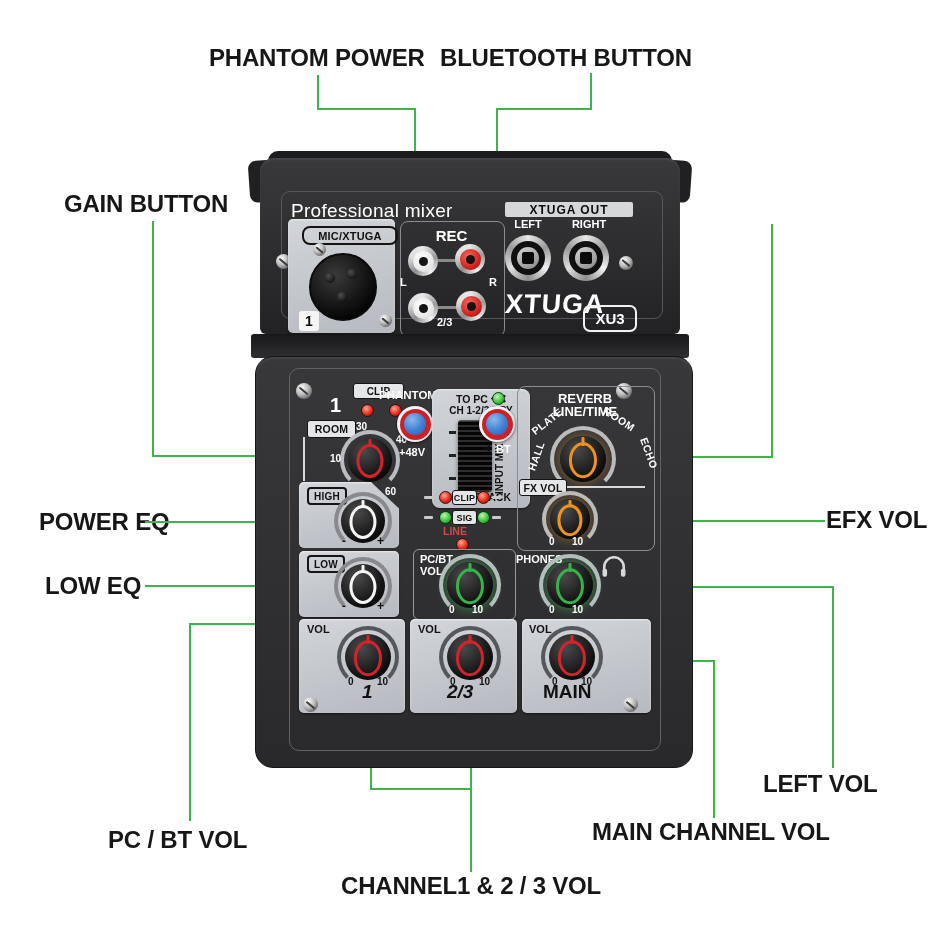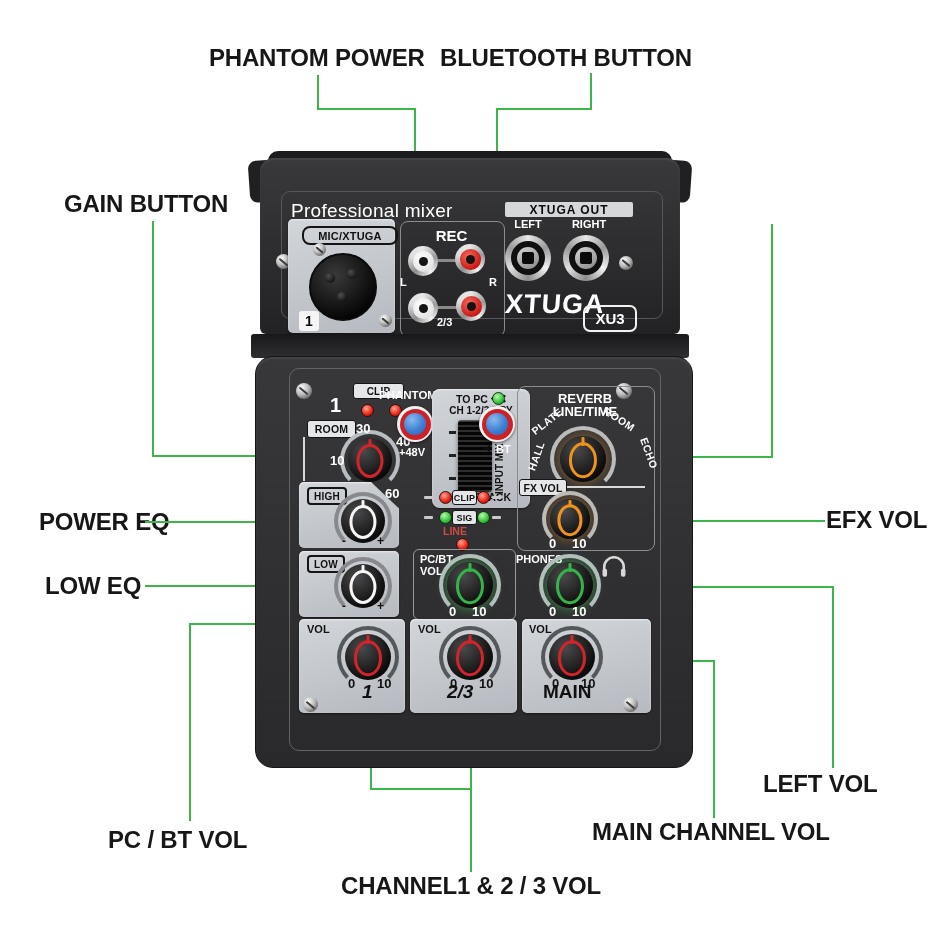--- a/index.html
+++ b/index.html
@@ -29,21 +29,21 @@
   .knob .arc{position:absolute;inset:var(--ai,-8px);border-radius:50%;
              border:4px solid var(--arc,#b9bdc1);border-bottom-color:transparent}
   .knob .body{position:absolute;inset:0;border-radius:50%;
               background:radial-gradient(circle at 36% 30%,#4a4a4c,#0c0c0c 72%)}
   .knob.glow .body{box-shadow:0 0 12px rgba(80,225,100,.55)}
   .knob.glow-o .body{box-shadow:0 0 12px rgba(250,160,30,.45)}
   .knob .oring{position:absolute;left:50%;top:53%;width:48%;height:64%;
                transform:translate(-50%,-50%);border:3px solid var(--accent);border-radius:50%}
   .knob .ptr{position:absolute;left:50%;top:3%;width:3px;height:18%;background:var(--accent);
              transform:translateX(-50%);border-radius:1px}
-  .tick{position:absolute;color:#fff;font-weight:700;font-size:13px}
+  .tick{position:absolute;color:#fff;font-weight:700;font-size:10px}
   .tick.dk{color:#111}
   .bluebtn{position:absolute;width:36px;height:36px;border-radius:50%;background:#f2f2f2;
            box-shadow:0 1px 3px rgba(0,0,0,.6)}
   .bluebtn .r{position:absolute;inset:2.5px;border-radius:50%;background:#ce2127}
   .bluebtn .b{position:absolute;inset:7px;border-radius:50%;
               background:radial-gradient(circle at 36% 30%,#8ab8ec,#3d7fd3 55%,#2a5fae)}
   .tsjack{position:absolute;width:46px;height:46px;border-radius:50%;
           background:conic-gradient(#e8e8e8,#9a9a9a,#f2f2f2,#8d8d8d,#dedede,#9a9a9a,#e8e8e8)}
   .tsjack .b1{position:absolute;inset:6px;border-radius:50%;background:#101010}
   .tsjack .b2{position:absolute;inset:12px;border-radius:50%;background:linear-gradient(145deg,#d6d6d6,#868686)}

